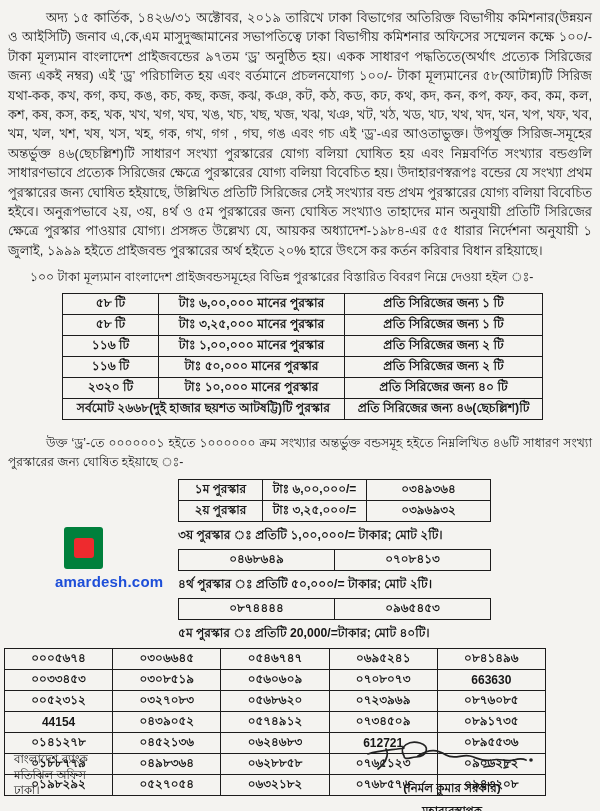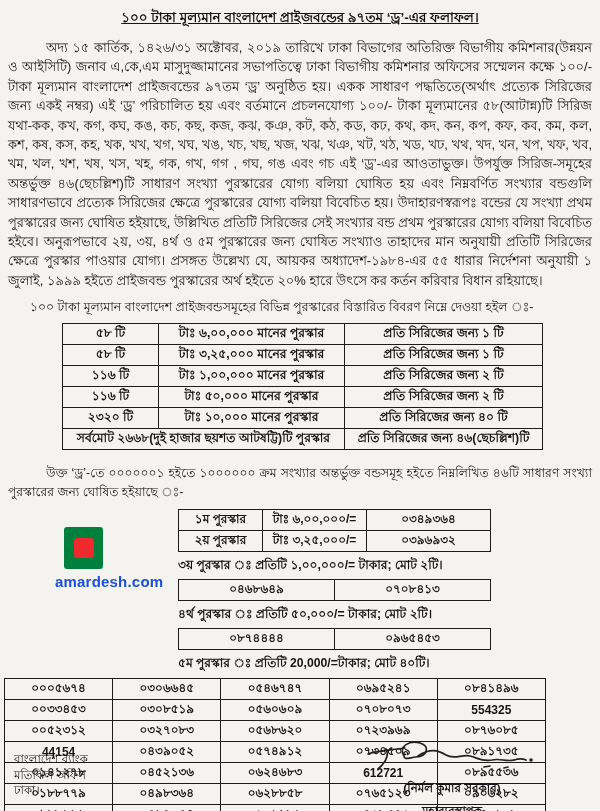--- a/index.html
+++ b/index.html
@@ -94,23 +94,20 @@
 
   .sig-block{position:absolute;left:362px;top:738px;width:180px;text-align:center;}
   .sig-name{font-size:11.8px;font-weight:bold;margin-top:1px;}
   .sig-title{font-size:11.8px;font-weight:bold;margin-top:3px;}
 </style>
 </head>
 <body>
 
 <div class="page">
 
-  <div class="title">
-    <span>১০০ টাকা মূল্যমান বাংলাদেশ প্রাইজবন্ডের ৯৭তম ‘ড্র’-এর ফলাফল।</span>
-  </div>
 
   <div class="para">অদ্য ১৫ কার্তিক, ১৪২৬/৩১ অক্টোবর, ২০১৯ তারিখে ঢাকা বিভাগের অতিরিক্ত বিভাগীয় কমিশনার(উন্নয়ন ও আইসিটি) জনাব এ,কে,এম মাসুদুজ্জামানের সভাপতিত্বে ঢাকা বিভাগীয় কমিশনার অফিসের সম্মেলন কক্ষে ১০০/- টাকা মূল্যমান বাংলাদেশ প্রাইজবন্ডের ৯৭তম ‘ড্র’ অনুষ্ঠিত হয়। একক সাধারণ পদ্ধতিতে(অর্থাৎ প্রত্যেক সিরিজের জন্য একই নম্বর) এই ‘ড্র’ পরিচালিত হয় এবং বর্তমানে প্রচলনযোগ্য ১০০/- টাকা মূল্যমানের ৫৮(আটান্ন)টি সিরিজ যথা-কক, কখ, কগ, কঘ, কঙ, কচ, কছ, কজ, কঝ, কঞ, কট, কঠ, কড, কঢ, কথ, কদ, কন, কপ, কফ, কব, কম, কল, কশ, কষ, কস, কহ, খক, খখ, খগ, খঘ, খঙ, খচ, খছ, খজ, খঝ, খঞ, খট, খঠ, খড, খঢ, খথ, খদ, খন, খপ, খফ, খব, খম, খল, খশ, খষ, খস, খহ, গক, গখ,  গগ , গঘ, গঙ এবং গচ এই ‘ড্র’-এর আওতাভুক্ত। উপর্যুক্ত সিরিজ-সমূহের অন্তর্ভুক্ত ৪৬(ছেচল্লিশ)টি সাধারণ সংখ্যা পুরস্কারের যোগ্য বলিয়া ঘোষিত হয় এবং নিম্নবর্ণিত সংখ্যার বন্ডগুলি সাধারণভাবে প্রত্যেক সিরিজের ক্ষেত্রে পুরস্কারের যোগ্য বলিয়া বিবেচিত হয়। উদাহারণস্বরূপঃ বন্ডের যে সংখ্যা প্রথম পুরস্কারের জন্য ঘোষিত হইয়াছে, উল্লিখিত প্রতিটি সিরিজের সেই সংখ্যার বন্ড প্রথম পুরস্কারের যোগ্য বলিয়া বিবেচিত হইবে। অনুরূপভাবে ২য়, ৩য়, ৪র্থ ও ৫ম পুরস্কারের জন্য ঘোষিত সংখ্যাও তাহাদের মান অনুযায়ী প্রতিটি সিরিজের ক্ষেত্রে পুরস্কার পাওয়ার যোগ্য।  প্রসঙ্গত উল্লেখ্য যে, আয়কর অধ্যাদেশ-১৯৮৪-এর ৫৫ ধারার নির্দেশনা অনুযায়ী ১ জুলাই, ১৯৯৯ হইতে প্রাইজবন্ড পুরস্কারের অর্থ হইতে ২০% হারে উৎসে কর কর্তন করিবার বিধান রহিয়াছে।</div>
 
   <div class="tbl-intro" style="font-weight:normal;">১০০ টাকা মূল্যমান বাংলাদেশ প্রাইজবন্ডসমূহের বিভিন্ন পুরস্কারের বিস্তারিত বিবরণ নিম্নে দেওয়া হইল ঃ-</div>
 
   <table class="summary-table">
     <colgroup>
         <col style="width:96px">
         <col style="width:186px">
         <col style="width:198px">
@@ -215,21 +212,21 @@
           <td>০৩০৬৬৪৫</td>
           <td>০৫৪৬৭৪৭</td>
           <td>০৬৯৫২৪১</td>
           <td>০৮৪১৪৯৬</td>
         </tr>
         <tr>
           <td>০০৩৩৪৫৩</td>
           <td>০৩০৮৫১৯</td>
           <td>০৫৬০৬০৯</td>
           <td>০৭০৮০৭৩</td>
-          <td>554325</td>
+          <td>663630</td>
         </tr>
         <tr>
           <td>০০৫২৩১২</td>
           <td>০৩২৭০৮৩</td>
           <td>০৫৬৮৬২০</td>
           <td>০৭২৩৯৬৯</td>
           <td>০৮৭৬০৮৫</td>
         </tr>
         <tr>
           <td>44154</td>

